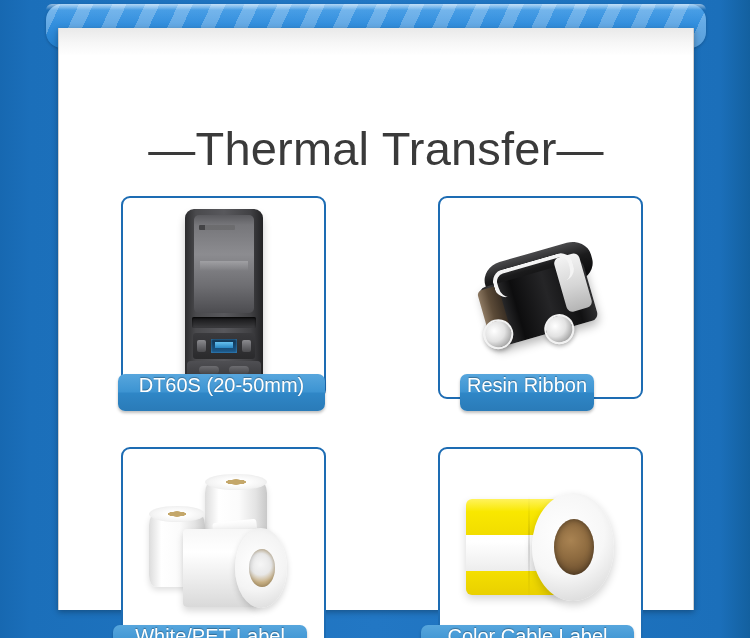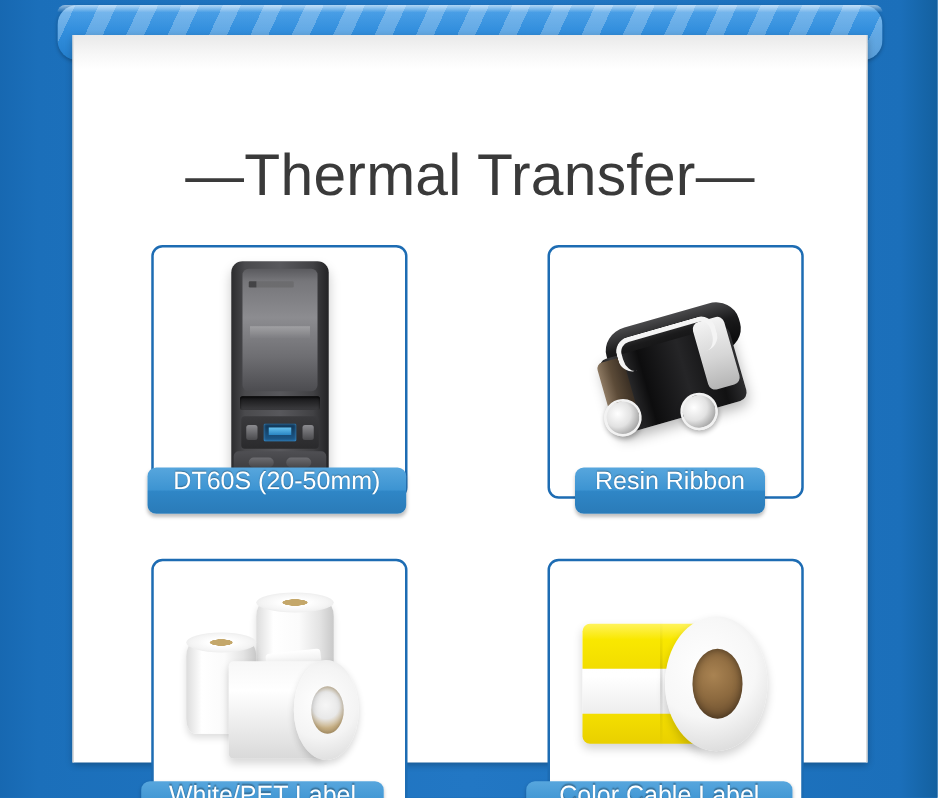--- a/index.html
+++ b/index.html
@@ -41,21 +41,21 @@
     box-shadow:0 2px 6px rgba(0,0,0,.30);
   }
   .panel-top-shade{
     position:absolute;left:0;right:0;top:0;height:28px;
     background:linear-gradient(180deg,#e9e9e9 0%,#f7f7f7 55%,#ffffff 100%);
   }
 
   
   .title-row{
     position:absolute;left:0;right:0;top:88px;height:56px;
-    display:flex;align-items:flex-start;justify-content:center;
+    display:flex;align-items:flex-end;justify-content:center;
   }
   .title-text{
     font-size:47px;color:#3a3a3a;font-weight:400;
     letter-spacing:.2px;white-space:nowrap;line-height:1;
   }
 
   
   .grid{
     position:absolute;left:0;top:168px;width:634px;
   }
@@ -85,21 +85,21 @@
     box-shadow:0 2px 3px rgba(0,0,0,.25);
     display:flex;align-items:flex-start;justify-content:center;
     padding:0 12px;
     box-sizing:border-box;
   }
   .chip span{
     font-size:20px;color:#fff;white-space:nowrap;
     text-shadow:0 -1px 1px rgba(0,0,0,.32);
   }
   .chip-a{left:59px;top:178px;width:207px;}
-  .chip-b{left:84px;top:178px;width:152px;}
+  .chip-b{left:84px;top:178px;width:134px;}
   .chip-c{left:54px;top:178px;width:194px;}
   .chip-d{left:45px;top:178px;width:213px;}
 
   
   
   .pr{position:absolute;left:50%;top:11px;transform:translateX(-50%);
       width:78px;height:178px;}
   .pr-body{
     position:absolute;left:0;top:0;width:78px;height:178px;border-radius:9px 9px 5px 5px;
     background:linear-gradient(90deg,#2c2c2e 0%,#4a4a4d 14%,#58585c 50%,#414144 84%,#232325 100%);

